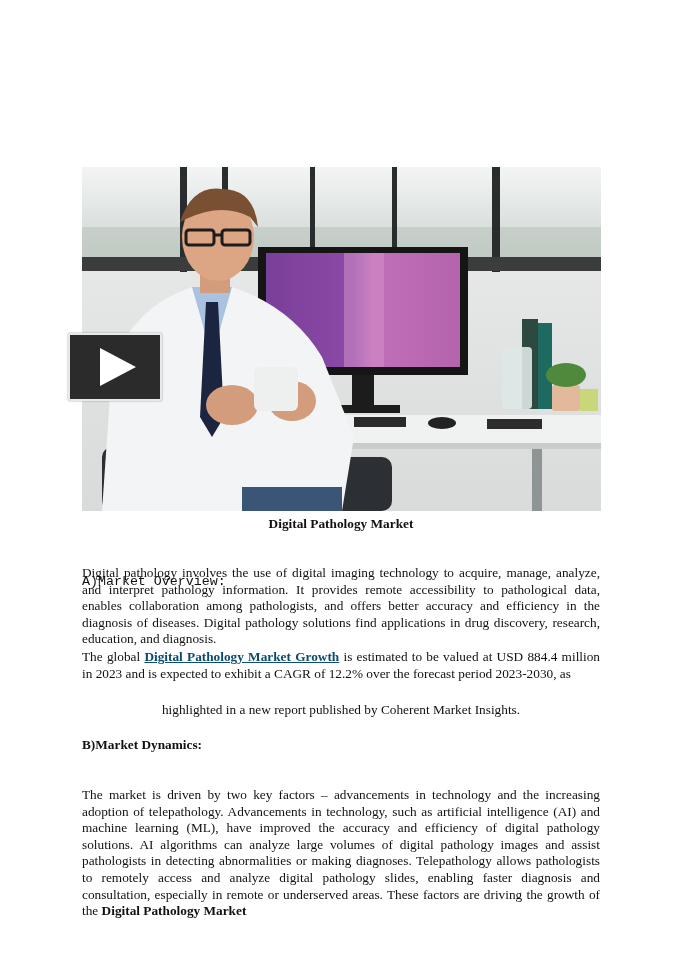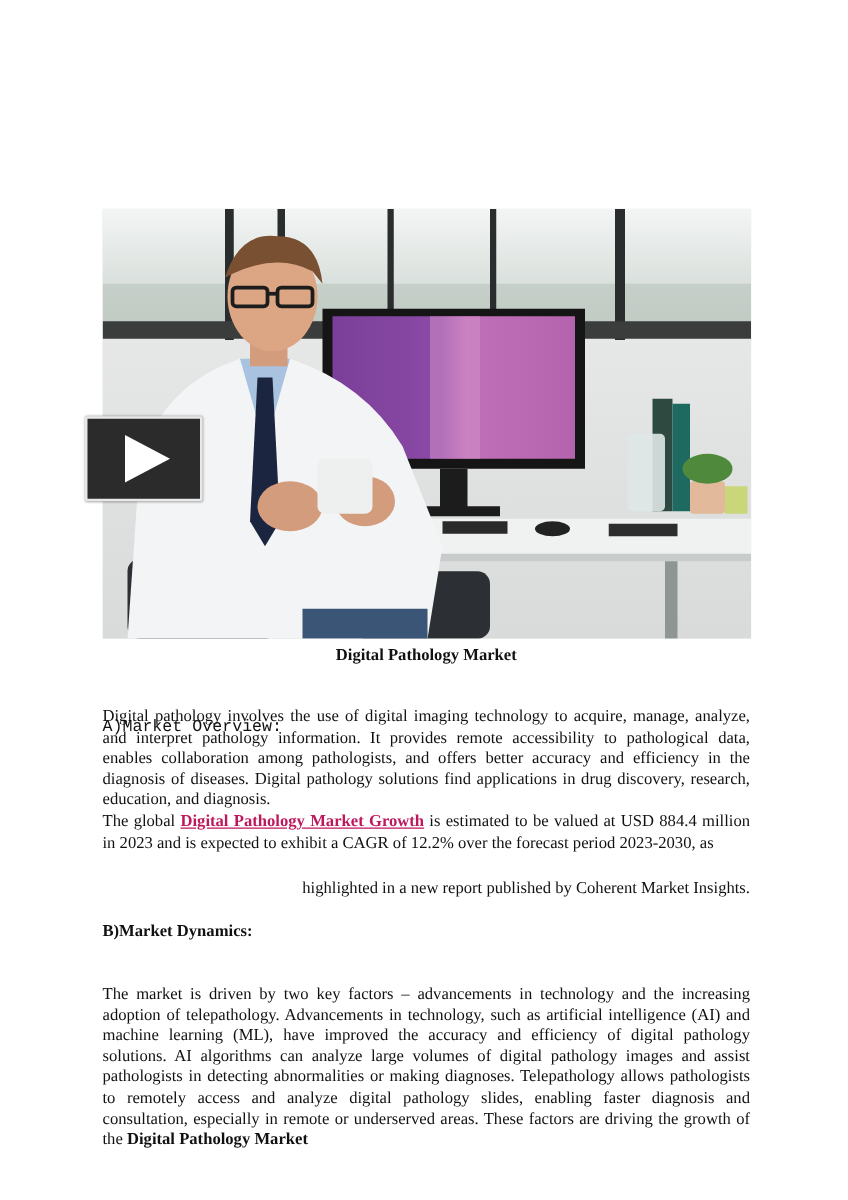--- a/index.html
+++ b/index.html
@@ -24,25 +24,25 @@
                border-bottom: 19px solid transparent; border-left: 36px solid #ffffff; margin-left: 6px; }
 
   .caption { position: absolute; top: 515px; left: 0; width: 518px; text-align: center;
              font-weight: bold; font-size: 13.3px; line-height: 17px; }
 
   .body-text { position: absolute; left: 0; width: 518px; font-size: 13.3px; line-height: 16.6px;
                text-align: justify; }
   .sec-a-head { top: 574px; font-family: Liberation Mono, monospace; }
   .sec-a-para { top: 565px; }
   .sec-a-para2 { top: 649px; }
-  .sec-a-para3 { top: 702px; text-align: right; }
+  .sec-a-para3 { top: 702px; text-align: center; }
   .sec-b-head { top: 737px; font-weight: bold; }
   .sec-b-para { top: 787px; }
 
-  .link { color: #be185d; font-weight: bold; text-decoration: underline; cursor: pointer; }
+  .link { color: #0c4a6e; font-weight: bold; text-decoration: underline; cursor: pointer; }
   .bold { font-weight: bold; }
 </style>
 </head>
 <body>
 
 <div class="page">
 
   <h1 class="title" style="margin:0;">
   </h1>
 

